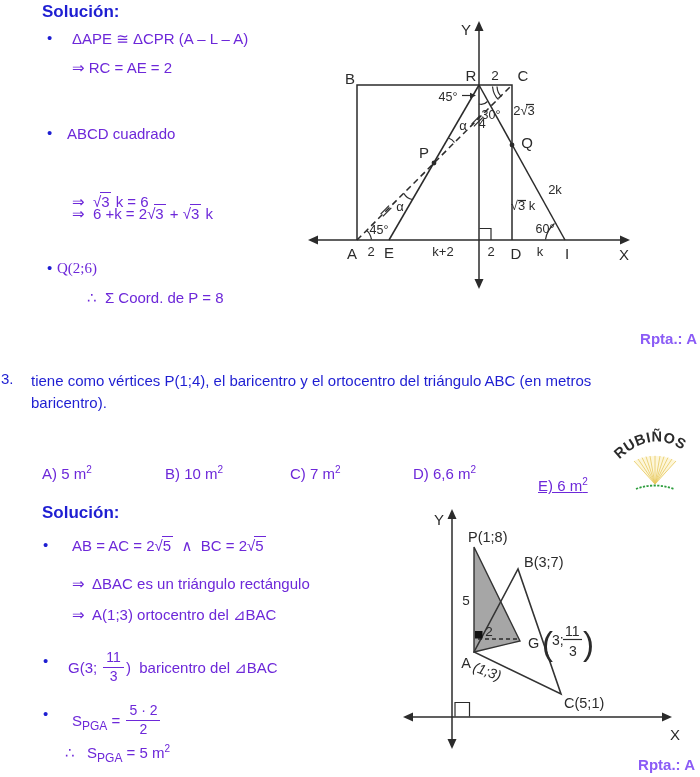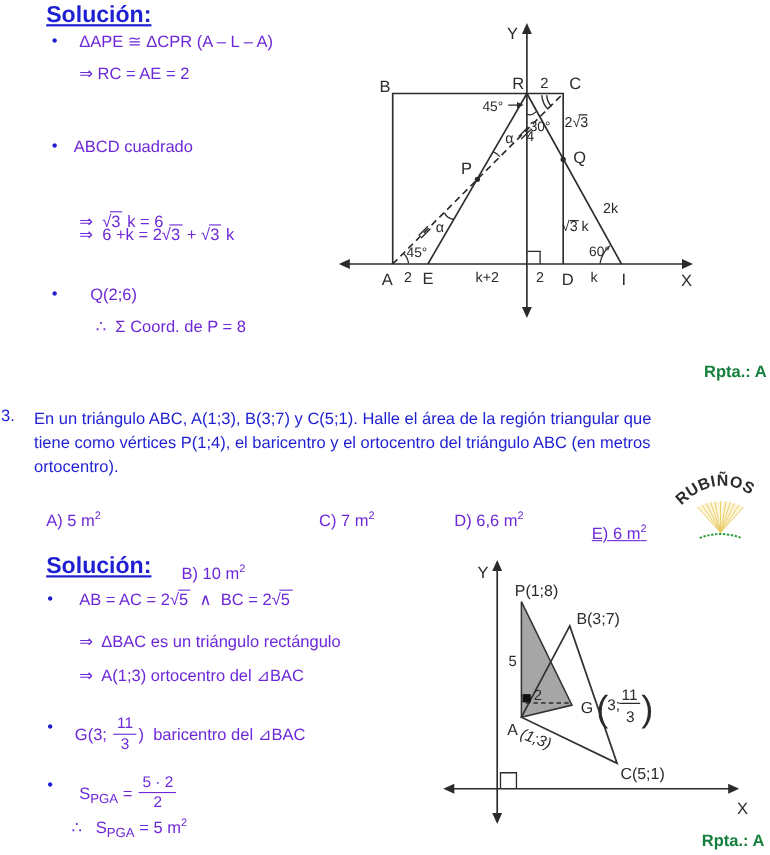--- a/index.html
+++ b/index.html
@@ -4,23 +4,23 @@
 <style>
   html,body{margin:0;padding:0;}
   body{
     width:700px;height:777px;position:relative;overflow:hidden;
     background:#ffffff;
     font-family:"Liberation Sans", sans-serif;
     color:#1e1ed2;
   }
   .abs{position:absolute;white-space:nowrap;}
   .ln{position:absolute;white-space:nowrap;font-size:15px;color:#6d28d9;line-height:19px;}
-  .hdr{font-weight:bold;font-size:21px;text-decoration:underline;text-align:center;}
+  .hdr{font-weight:bold;font-size:17px;text-align:center;}
   .blt{position:absolute;font-size:15px;color:#1e1ed2;}
-  .rpta{position:absolute;font-weight:bold;font-size:15px;color:#15803d;}
+  .rpta{position:absolute;font-weight:bold;font-size:15px;color:#8b5cf6;}
   .qnum{position:absolute;font-size:15px;}
   .qline{font-size:15px;line-height:22px;white-space:nowrap;}
   sup{font-size:10px;}
   sub{font-size:12px;}
   .sqrt{white-space:nowrap;}
   .sqrt .s{margin-right:-1px;}
   .sqrt .r{border-top:1.5px solid currentColor;padding:0 2px 0 1px;}
   .frac{display:inline-flex;flex-direction:column;text-align:center;vertical-align:middle;
         line-height:1.12;font-size:14px;margin:0 2px;position:relative;top:-2px;}
   .frac .n{border-bottom:1.5px solid currentColor;padding:0 3px 1px 3px;}
@@ -39,34 +39,33 @@
 <span class="blt" style="left:47px;top:29px;">•</span>
 <div class="ln" style="left:72px;top:29px;">ΔAPE ≅ ΔCPR (A – L – A)</div>
 <div class="ln" style="left:72px;top:58px;">⇒&nbsp;RC = AE = 2</div>
 
 <span class="blt" style="left:47px;top:124px;">•</span>
 <div class="ln" style="left:67px;top:124px;">ABCD cuadrado</div>
 <div class="ln" style="left:72px;top:156px;margin-top:48px;">⇒&nbsp; 6 +k = 2<span class="sqrt"><span class="s">√</span><span class="r">3</span></span> + <span class="sqrt"><span class="s">√</span><span class="r">3</span></span> k</div>
 <div class="ln" style="left:72px;top:192px;">⇒&nbsp; <span class="sqrt"><span class="s">√</span><span class="r">3</span></span> k = 6</div>
 
 <span class="blt" style="left:47px;top:259px;">•</span>
-<div class="ln" style="left:82px;top:259px;">Q(2;6)</div>
+<div class="ln" style="left:57px;top:259px;font-family:Liberation Serif, serif;">Q(2;6)</div>
 <div class="ln" style="left:87px;top:288px;">∴&nbsp; Σ Coord. de P = 8</div>
 
 <div class="rpta" style="right:3px;top:330px;">Rpta.: A</div>
 
 <div class="qnum" style="left:1px;top:370px;">3.</div>
 <div class="abs" style="left:31px;top:370px;">
-  <div class="qline">En un triángulo ABC, A(1;3), B(3;7) y C(5;1). Halle el área de la región triangular que</div>
   <div class="qline">tiene como vértices P(1;4), el baricentro y el ortocentro del triángulo ABC (en metros</div>
-  <div class="qline">ortocentro).</div>
+  <div class="qline">baricentro).</div>
 </div>
 
 <div class="ln" style="left:42px;top:460px;">A) 5 m<sup>2</sup></div>
-<div class="ln" style="left:165px;top:460px;margin-top:48px;">B) 10 m<sup>2</sup></div>
+<div class="ln" style="left:165px;top:460px;">B) 10 m<sup>2</sup></div>
 <div class="ln" style="left:290px;top:460px;">C) 7 m<sup>2</sup></div>
 <div class="ln" style="left:413px;top:460px;">D) 6,6 m<sup>2</sup></div>
 <div class="ln" style="left:538px;top:472px;text-decoration:underline;">E) 6 m<sup>2</sup></div>
 
 <div class="abs hdr" style="left:42px;top:503px;">Solución:</div>
 
 <span class="blt" style="left:43px;top:536px;">•</span>
 <div class="ln" style="left:72px;top:536px;">AB = AC = 2<span class="sqrt"><span class="s">√</span><span class="r">5</span></span>&nbsp; ∧ &nbsp;BC = 2<span class="sqrt"><span class="s">√</span><span class="r">5</span></span></div>
 <div class="ln" style="left:72px;top:574px;">⇒&nbsp; ΔBAC es un triángulo rectángulo</div>
 <div class="ln" style="left:72px;top:605px;">⇒&nbsp; A(1;3) ortocentro del ⊿BAC</div>

